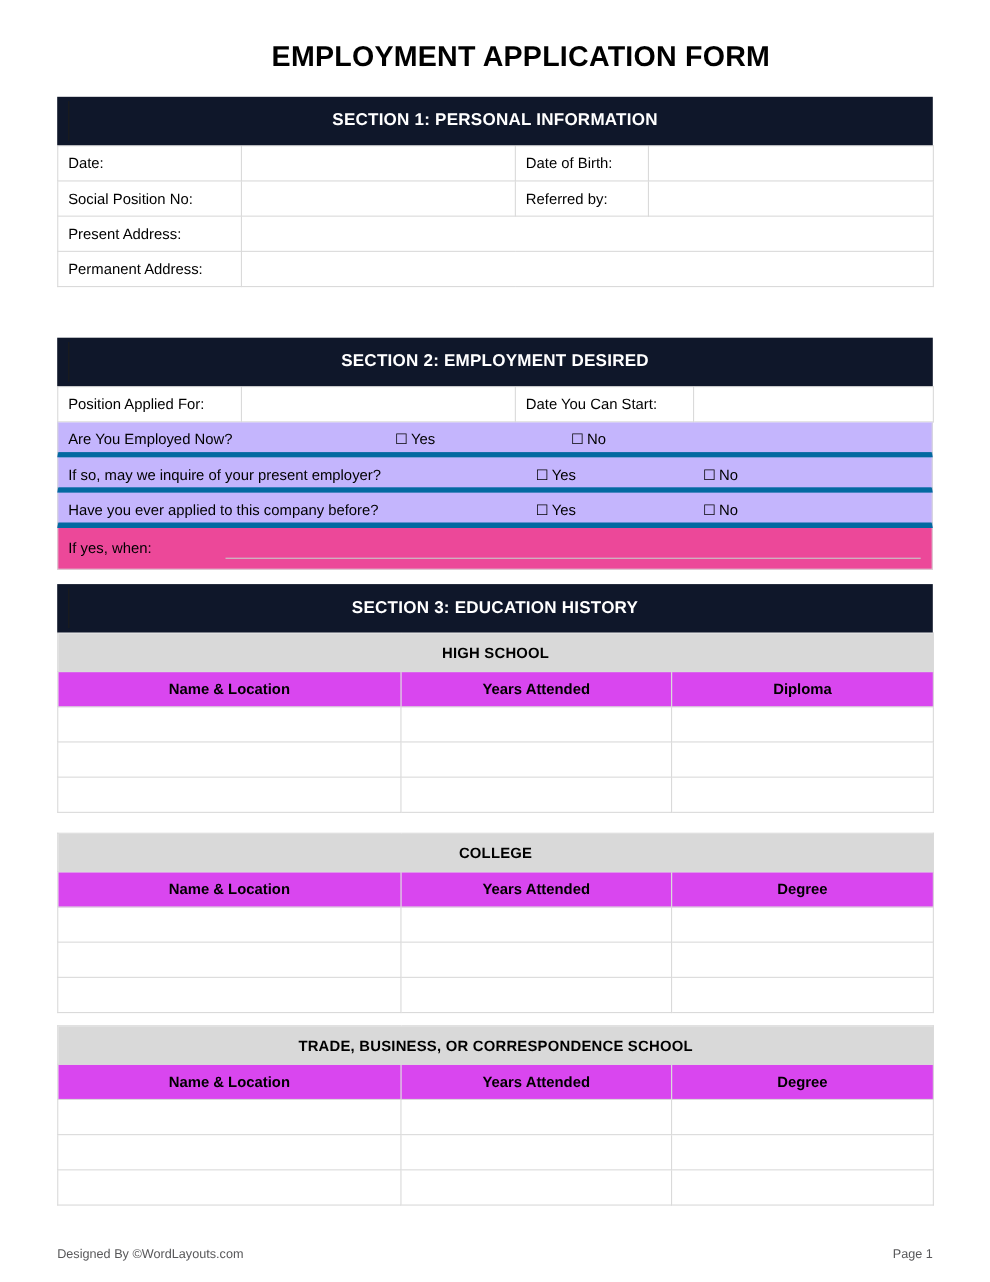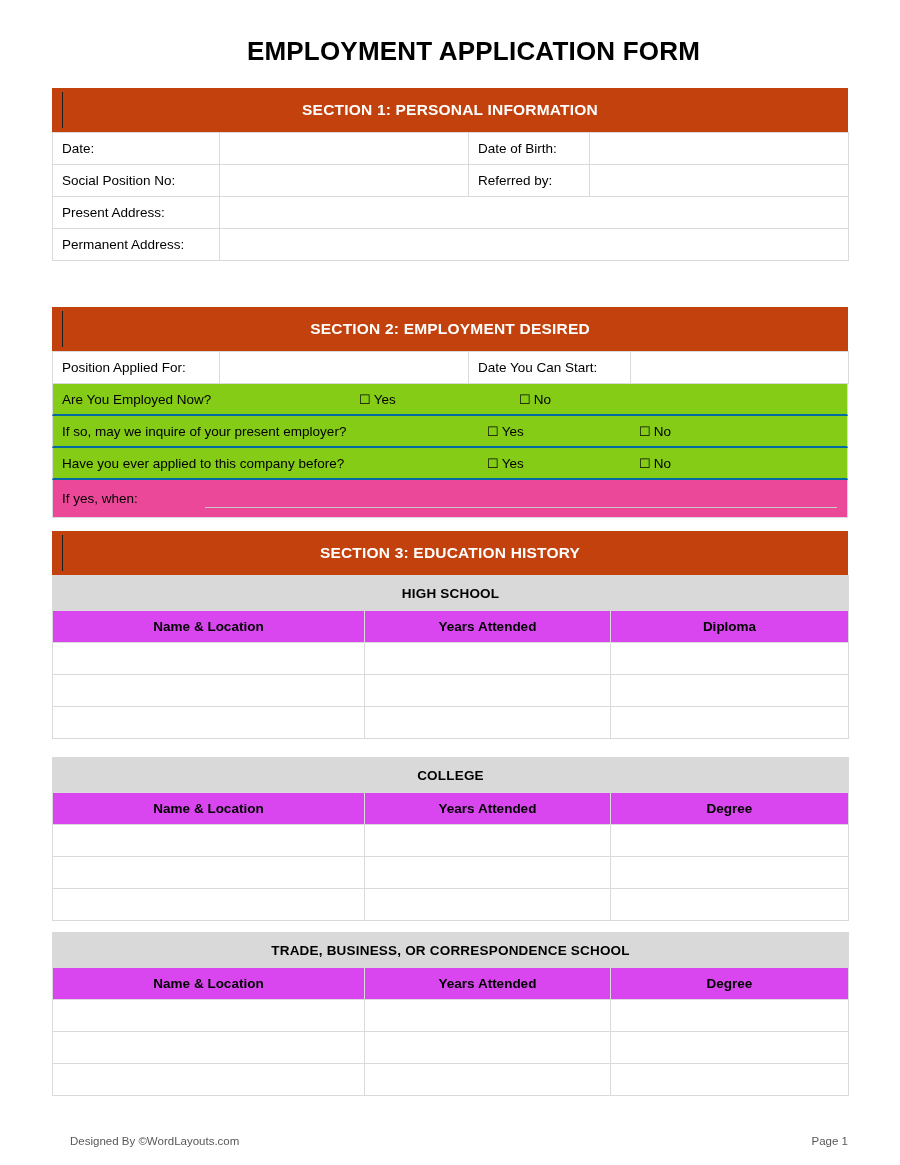--- a/index.html
+++ b/index.html
@@ -36,21 +36,21 @@
     padding-left: 47px;
   }
 
   
   .section {
     position: absolute;
     left: 52px;
     width: 796px;
   }
   .sec-header {
-    background: #c2410c;
+    background: #0f172a;
     color: #ffffff;
     text-align: center;
     font-weight: bold;
     font-size: 15.5px;
     letter-spacing: 0.2px;
     height: 44px;
     line-height: 44px;
     position: relative;
   }
   .sec-header::before {
@@ -80,23 +80,23 @@
   td.lab {
     background: #f2f2f2;
   }
   td.blank { background: #ffffff; }
 
   
   .cbrow {
     position: relative;
     border-left: 1px solid #dadada;
     border-right: 1px solid #dadada;
-    border-bottom: 2px solid #0369a1;
+    border-bottom: 5px solid #0369a1;
     height: 32px;
-    background: #84cc16;
+    background: #c4b5fd;
   }
   .cbrow .q {
     position: absolute;
     left: 9px;
     top: 0;
     line-height: 32px;
     font-size: 13.5px;
     white-space: nowrap;
   }
   .cbrow .opt {
@@ -166,21 +166,20 @@
   .footer {
     position: absolute;
     left: 52px;
     right: 52px;
     bottom: 18px;
     font-size: 11.5px;
     color: #58585a;
     display: flex;
     justify-content: space-between;
     align-items: center;
-    margin-left: 18px;
   }
 </style>
 </head>
 <body>
 
 <div class="page">
 
   <h1 class="doc-title">EMPLOYMENT APPLICATION FORM</h1>
 
   <div class="section" style="top:88px;">

